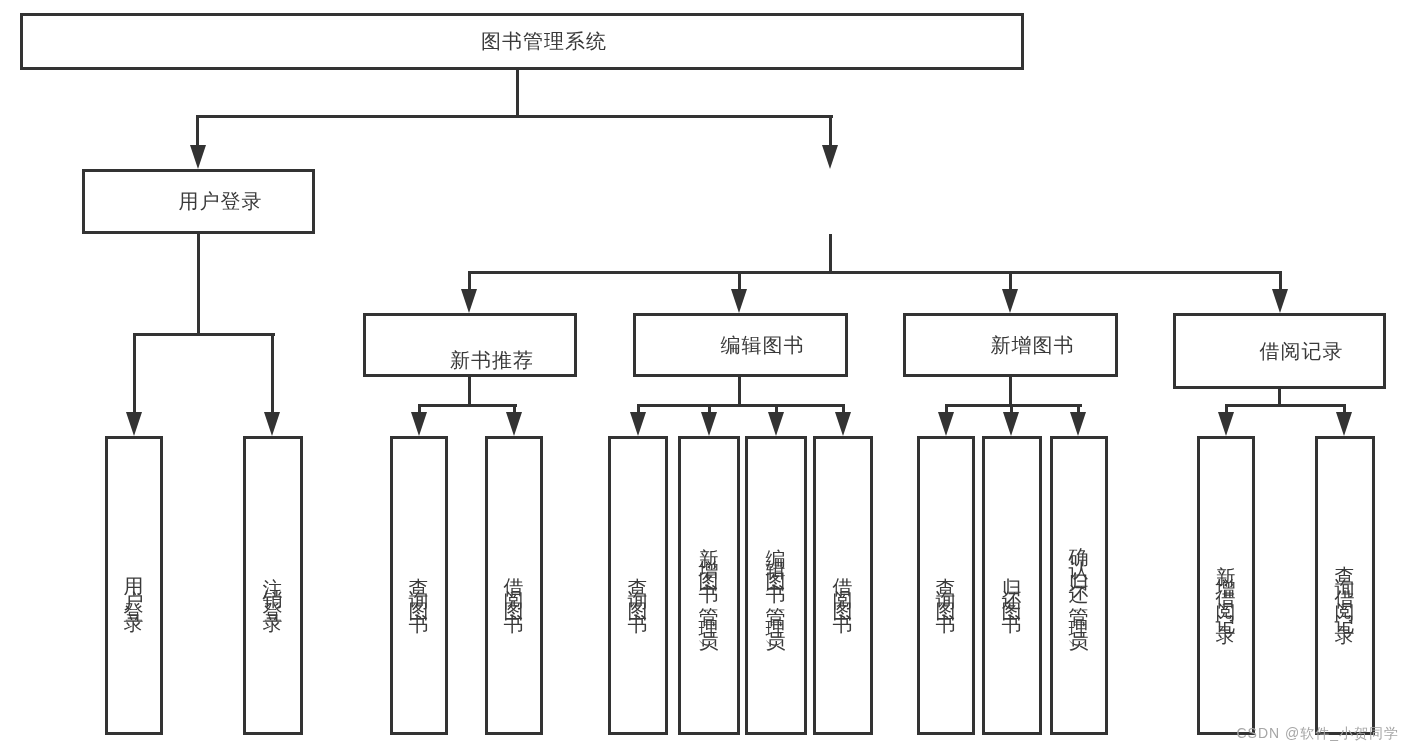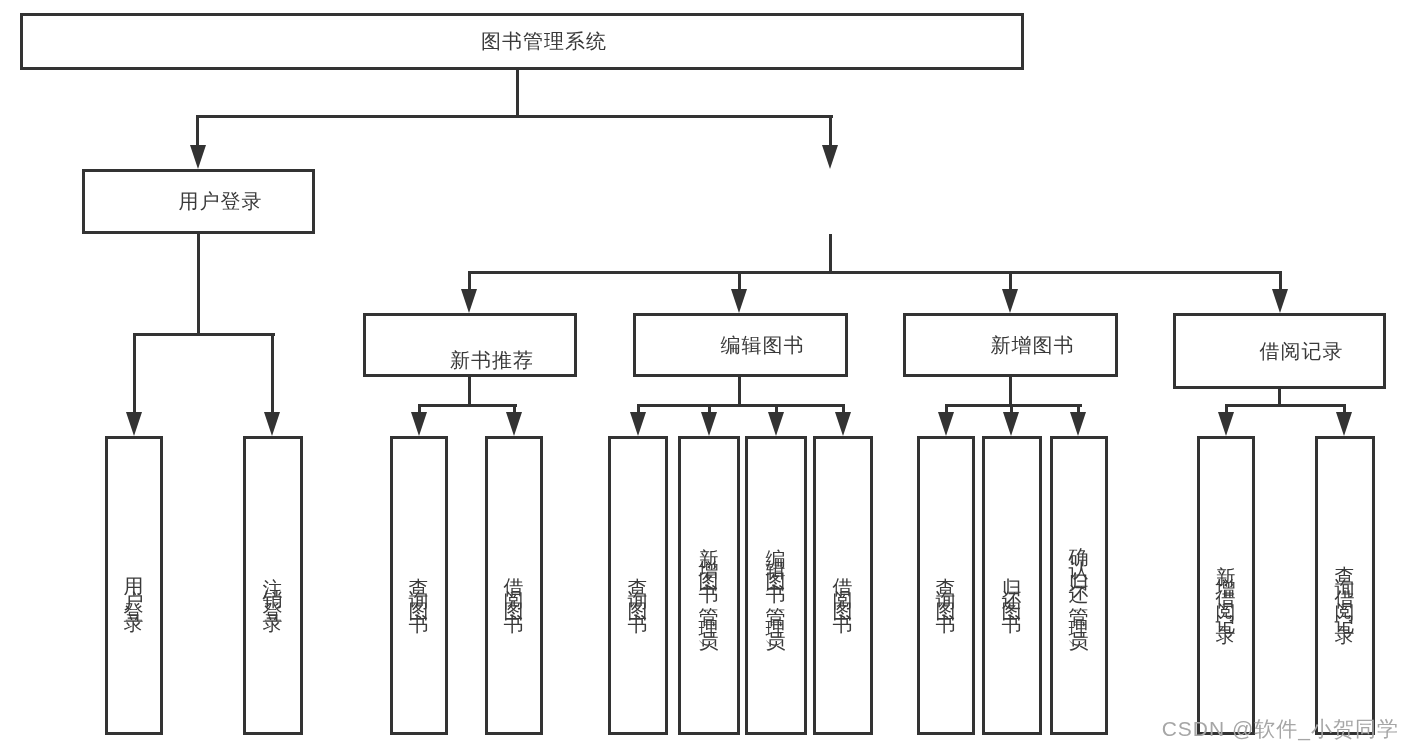--- a/index.html
+++ b/index.html
@@ -50,21 +50,21 @@
   .vline,.hline{position:absolute;background:var(--line);z-index:1;}
   .arr{
     position:absolute;width:0;height:0;z-index:1;
     border-left:8px solid transparent;
     border-right:8px solid transparent;
     border-top:24px solid var(--line);
   }
   .watermark{
     position:absolute;
     right:6px;bottom:4px;
-    font-size:21px;
+    font-size:14px;
     color:var(--wm);
     z-index:3;
     letter-spacing:1px;
   }
 </style>
 </head>
 <body>
 
 <div id="canvas">
 

